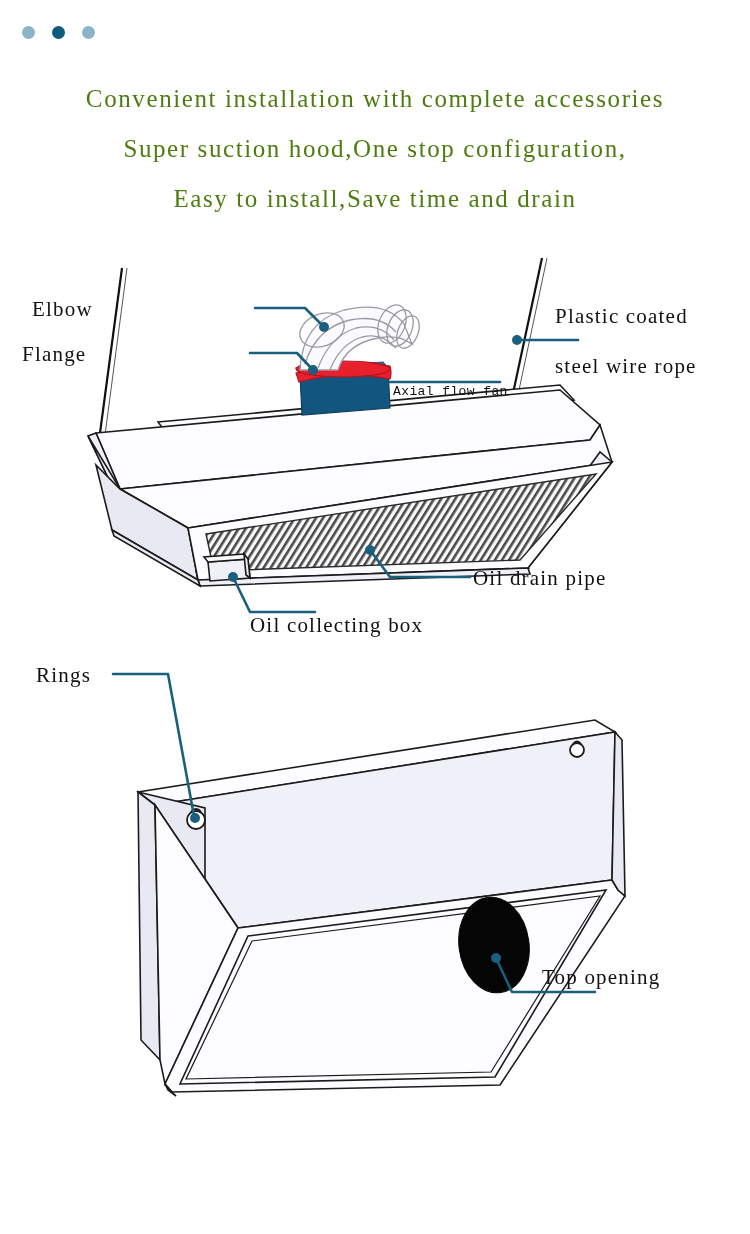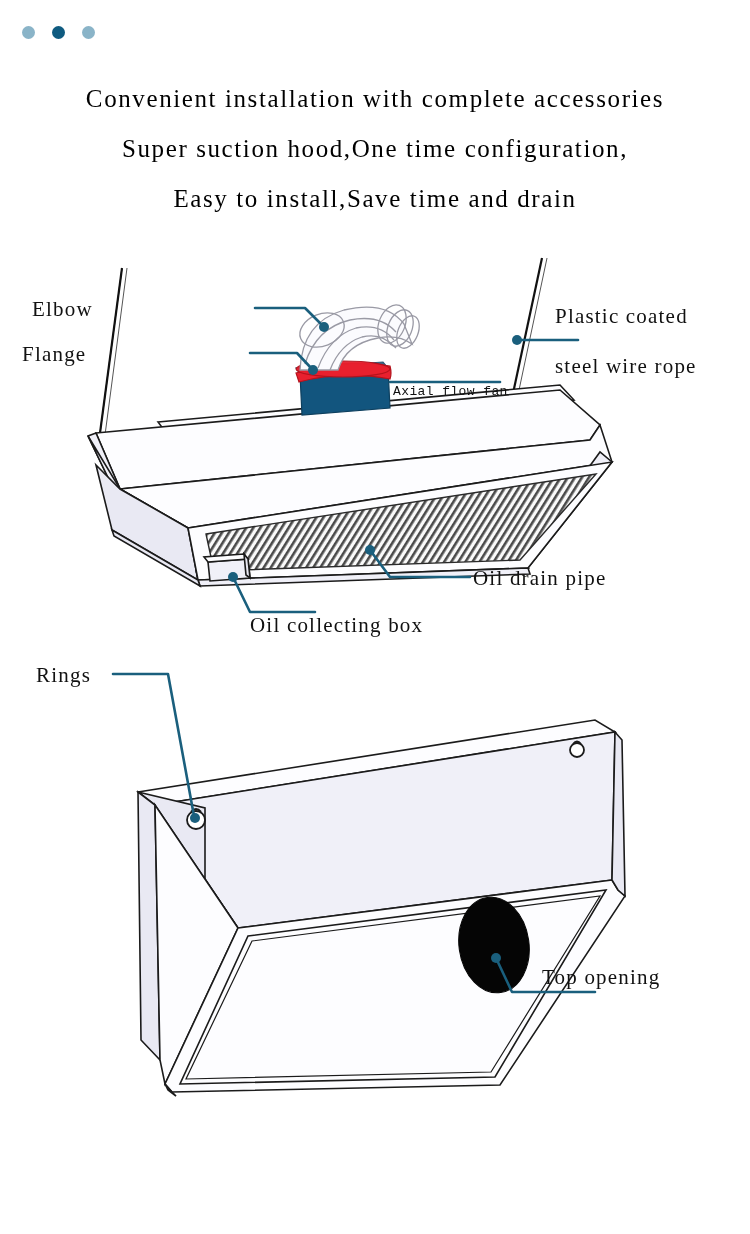--- a/index.html
+++ b/index.html
@@ -38,21 +38,21 @@
     position: absolute;
     left: 0;
     top: 74px;
     width: 750px;
     text-align: center;
   }
   .headline {
     font-family: "Liberation Serif", "DejaVu Serif", serif;
     font-size: 25px;
     line-height: 50px;
-    color: #000000;
+    color: #4d7c0f;
     letter-spacing: 1.6px;
     white-space: nowrap;
   }
 
   
   .figure {
     position: absolute;
     left: 0;
   }
   .figure svg { display: block; }
@@ -96,21 +96,21 @@
 <body>
 
 <div class="dots">
   <span class="dot light"></span>
   <span class="dot dark"></span>
   <span class="dot light"></span>
 </div>
 
 <div class="headings">
   <div class="headline">Convenient installation with complete accessories</div>
-  <div class="headline">Super suction hood,One time configuration,</div>
+  <div class="headline">Super suction hood,One stop configuration,</div>
   <div class="headline">Easy to install,Save time and drain</div>
 </div>
 
 <div class="figure" id="figure-hood">
 <svg width="750" height="420" viewBox="0 0 750 420" xmlns="http://www.w3.org/2000/svg">
   <defs>
     <pattern id="meshStripes" width="6" height="6" patternUnits="userSpaceOnUse" patternTransform="rotate(32)">
       <rect width="6" height="6" fill="#fafafa"></rect>
       <rect width="2.6" height="6" fill="#4a4a4a"></rect>
     </pattern>

